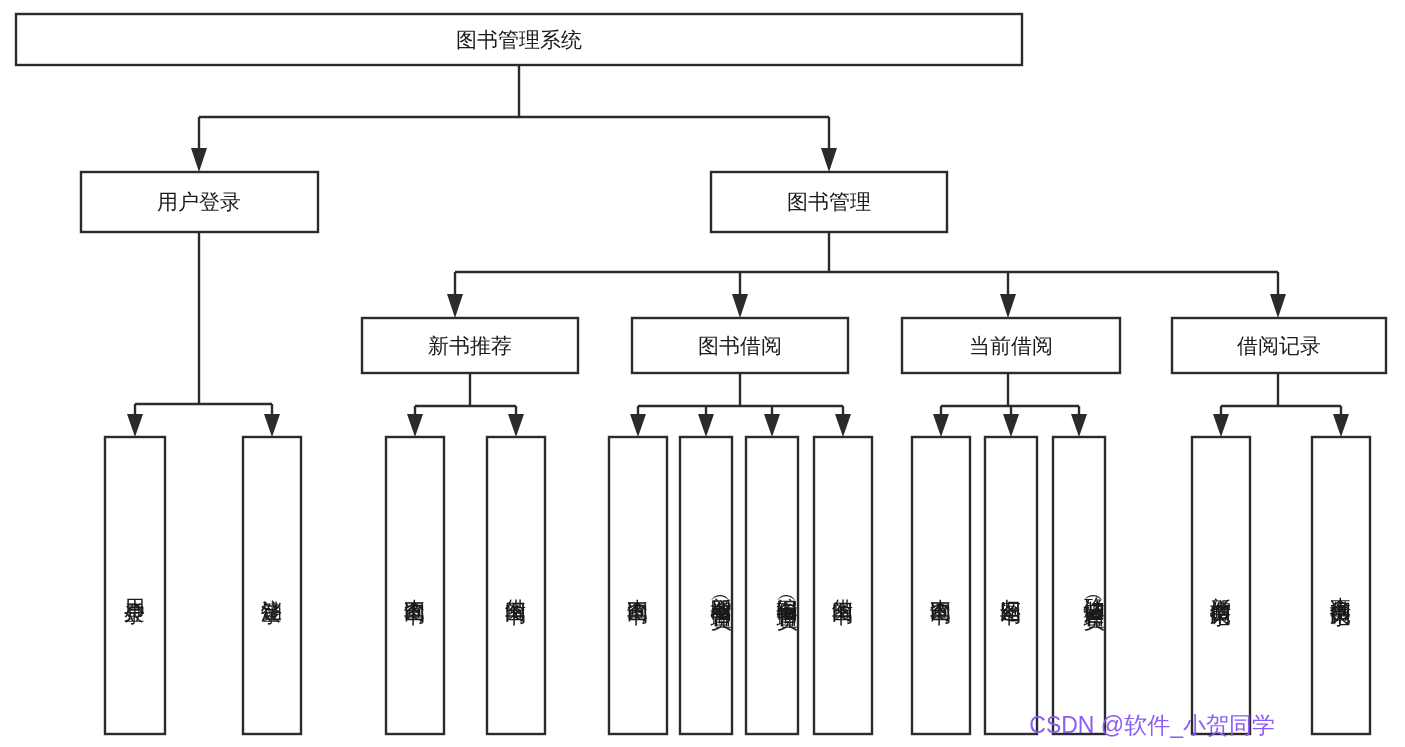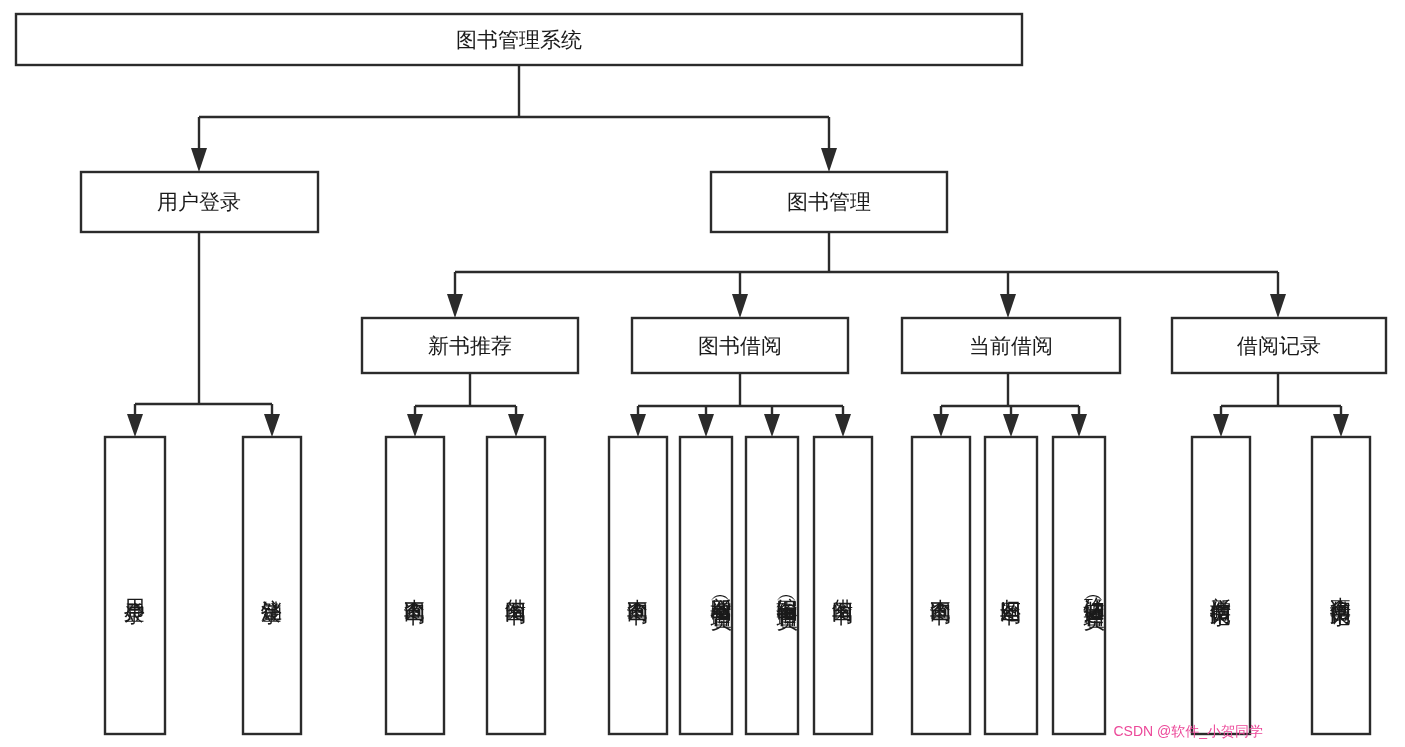--- a/index.html
+++ b/index.html
@@ -11,20 +11,21 @@
     width: 1405px;
     height: 747px;
     font-family: "Liberation Sans", "DejaVu Sans", sans-serif;
     overflow: hidden;
   }
   #diagram-root {
     position: relative;
     width: 1271px;
     height: 747px;
     background: #ffffff;
+    padding-left: 12px;
   }
   svg#tree-svg {
     position: absolute;
     left: 0;
     top: 0;
     width: 1405px;
     height: 747px;
     display: block;
   }
   .node-rect {
@@ -60,22 +61,22 @@
     line-height: 1;
     white-space: nowrap;
     pointer-events: none;
     user-select: none;
   }
   .watermark {
     position: absolute;
     right: 8px;
     bottom: 6px;
     font-family: "Liberation Sans", "DejaVu Sans", sans-serif;
-    font-size: 14px;
-    color: #ec4899;
+    font-size: 23px;
+    color: #8b5cf6;
     white-space: nowrap;
     user-select: none;
   }
 </style>
 </head>
 <body>
 
 <div id="diagram-root">
 
   <svg id="tree-svg" viewBox="0 0 1405 747">

